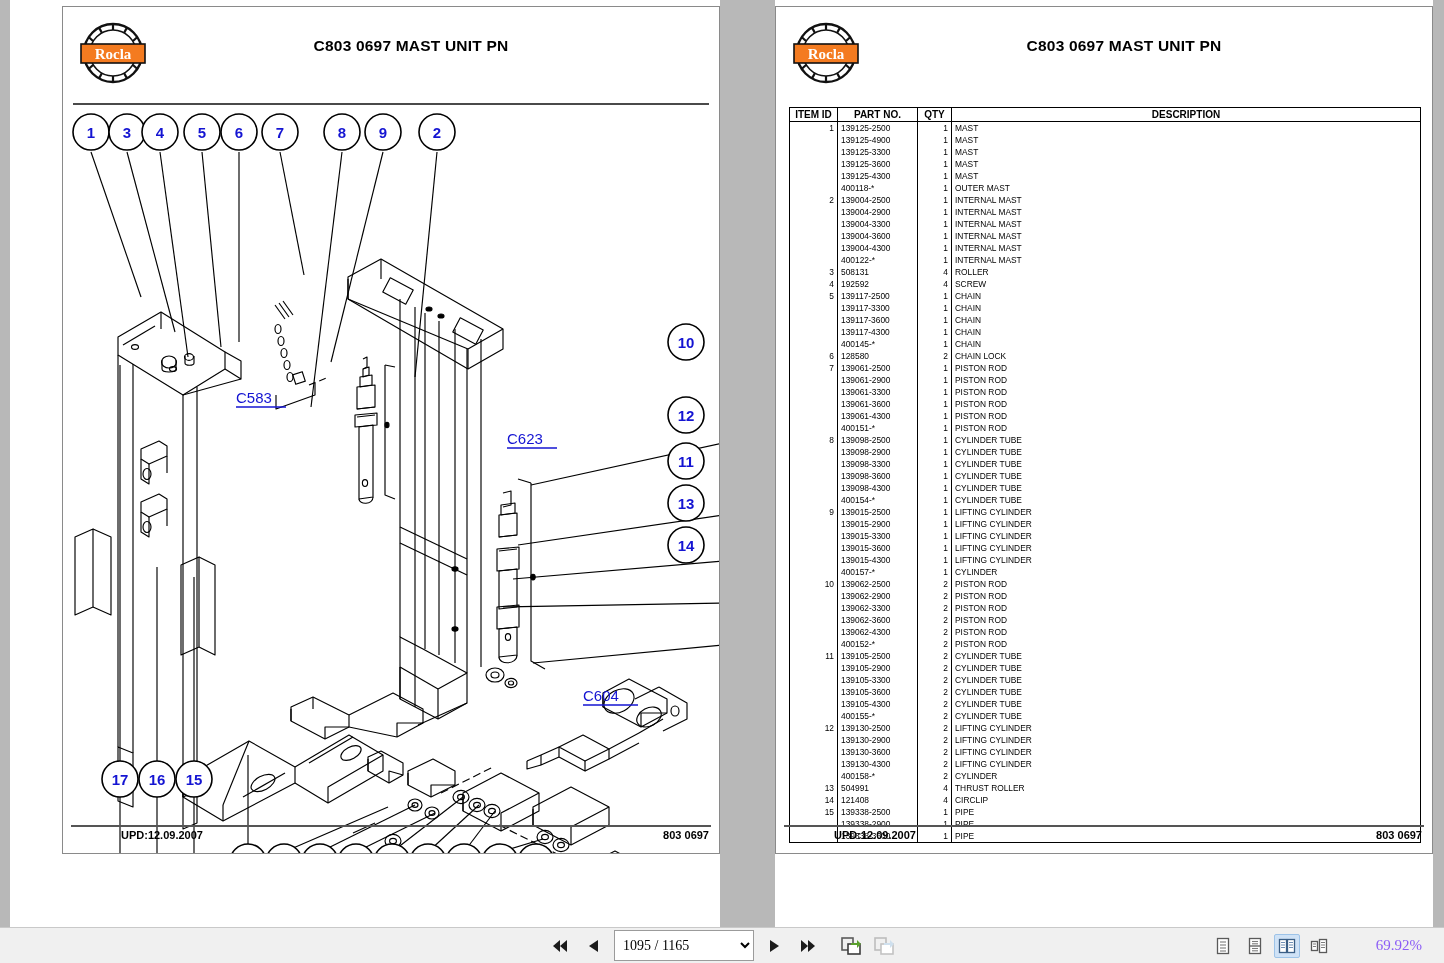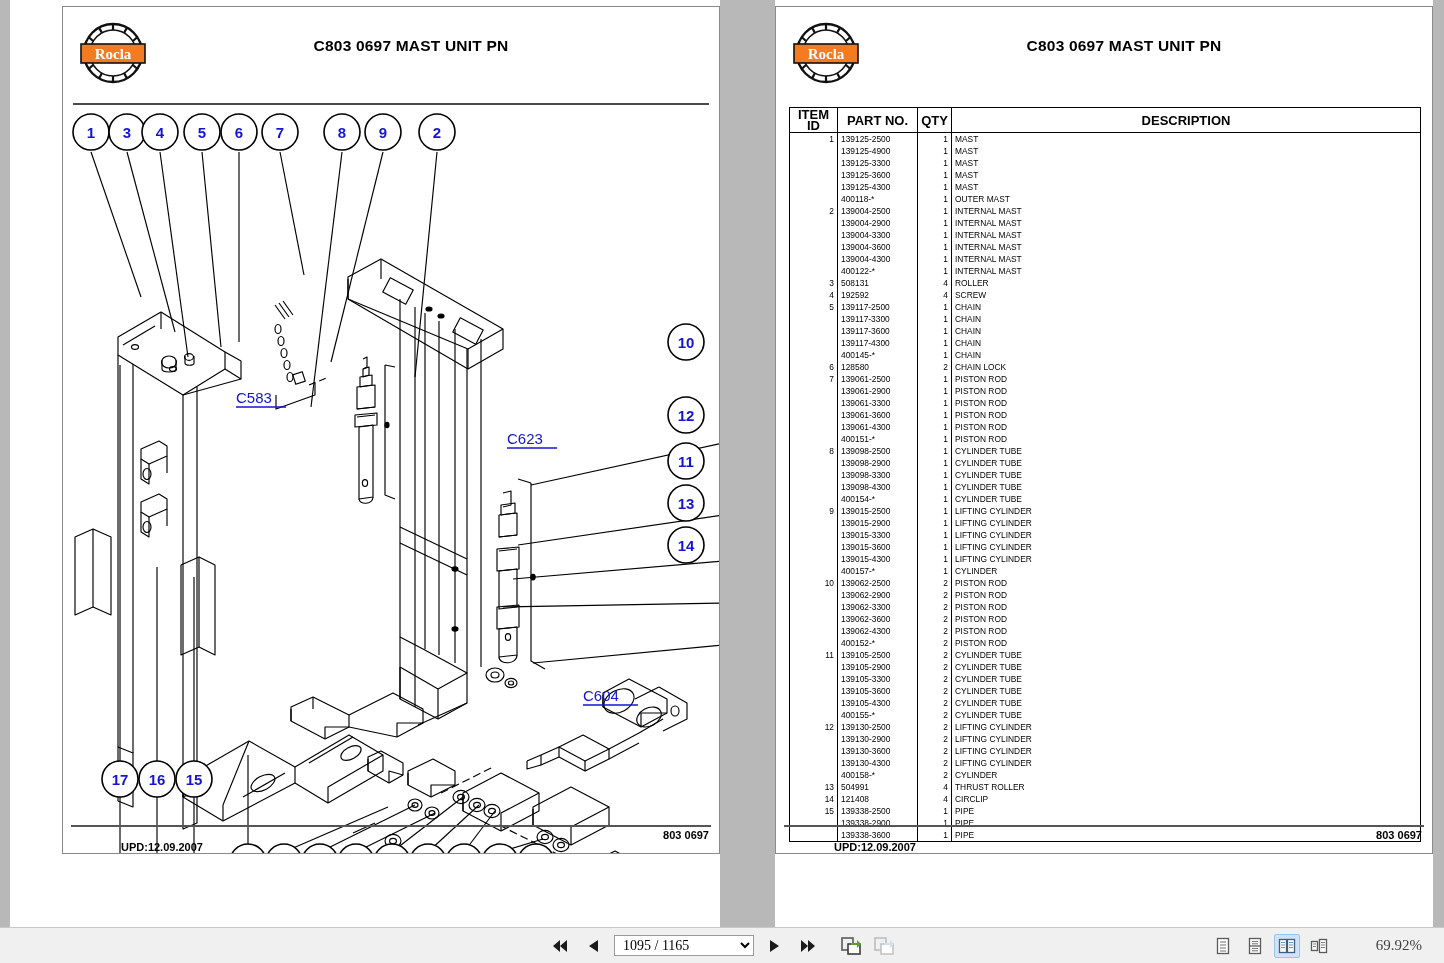--- a/index.html
+++ b/index.html
@@ -50,42 +50,42 @@
   }
   .footer-rule {
     position: absolute; left: 8px; right: 8px; bottom: 26px;
     height: 2px; background: #555;
   }
   .footer {
     position: absolute; left: 8px; right: 8px; bottom: 6px;
     height: 18px;
     font-size: 11px; font-weight: bold; color: #000;
   }
-  .footer .f-left  { position: absolute; left: 2px;  top: 12px; padding-left: 48px; }
+  .footer .f-left  { position: absolute; left: 2px;  top: 0; padding-left: 48px; }
   .footer .f-right { position: absolute; right: 2px; top: 0; }
 
   
   .diagram { position: absolute; left: 0; top: 100px; width: 658px; height: 770px; }
   .diagram svg { display: block; }
 
   
   .parts-wrap {
     position: absolute; left: 13px; top: 100px;
     width: 632px;
   }
   table.parts {
     border-collapse: collapse;
     width: 100%;
     font-size: 8.4px;
     color: #000;
     table-layout: fixed;
   }
   table.parts th {
     border: 1.4px solid #000;
-    font-size: 13px; font-weight: bold;
+    font-size: 10px; font-weight: bold;
     padding: 1px 2px; 
     height: 13px; line-height: 11px;
   }
   table.parts td {
     padding: 0 3px;
     height: 12px; line-height: 12px;
     white-space: nowrap; overflow: hidden;
   }
   td.c-item { text-align: right; border-left: 1.4px solid #000; border-right: 1.4px solid #000; }
   td.c-part { text-align: left;  border-right: 1.4px solid #000; padding-left: 4px; }
@@ -108,40 +108,40 @@
     position: absolute; left: 0; width: 100%;
     display: flex; align-items: center; justify-content: center; gap: 9px;
   }
   .navbtn {
     width: 24px; height: 24px;
     display: flex; align-items: center; justify-content: center;
     cursor: pointer; background: transparent; border: none;
   }
   .navbtn svg { display: block; }
   .page-select {
-    width: 140px; height: 21px;
+    width: 140px; height: 31px;
     border: 1px solid #9b9b9b; background: #fff;
     font-family: "Liberation Serif", serif;
     font-size: 14px; color: #000;
     padding: 0 4px;
   }
   .view-group {
     position: absolute; right: 112px;
     display: flex; align-items: center; gap: 6px;
   }
   .viewbtn {
     width: 26px; height: 24px;
     display: flex; align-items: center; justify-content: center;
     cursor: pointer; border-radius: 2px;
   }
   .viewbtn.active { background: #cfe2f6; border: 1px solid #9dc3e8; }
   .zoom-label {
     position: absolute; right: 22px;
     font-family: "Liberation Serif", serif;
-    font-size: 15px; color: #404040; text-align: right;
+    font-size: 15px; color: #8b5cf6; text-align: right;
   }
   .callout-num {
     font-family: "Liberation Sans", sans-serif;
     font-size: 15px; font-weight: bold; fill: #1414d2;
   }
   .link-text {
     font-family: "Liberation Sans", sans-serif;
     font-size: 15px; fill: #1414d2;
   }
 </style>
@@ -767,20 +767,26 @@
               <td class="c-desc">CYLINDER TUBE</td>
             </tr>
             <tr>
               <td class="c-item"></td>
               <td class="c-part">139098-3300</td>
               <td class="c-qty">1</td>
               <td class="c-desc">CYLINDER TUBE</td>
             </tr>
             <tr>
               <td class="c-item"></td>
+              <td class="c-part">139098-3600</td>
+              <td class="c-qty">1</td>
+              <td class="c-desc">CYLINDER TUBE</td>
+            </tr>
+            <tr>
+              <td class="c-item"></td>
               <td class="c-part">139098-4300</td>
               <td class="c-qty">1</td>
               <td class="c-desc">CYLINDER TUBE</td>
             </tr>
             <tr>
               <td class="c-item"></td>
               <td class="c-part">400154-*</td>
               <td class="c-qty">1</td>
               <td class="c-desc">CYLINDER TUBE</td>
             </tr>

